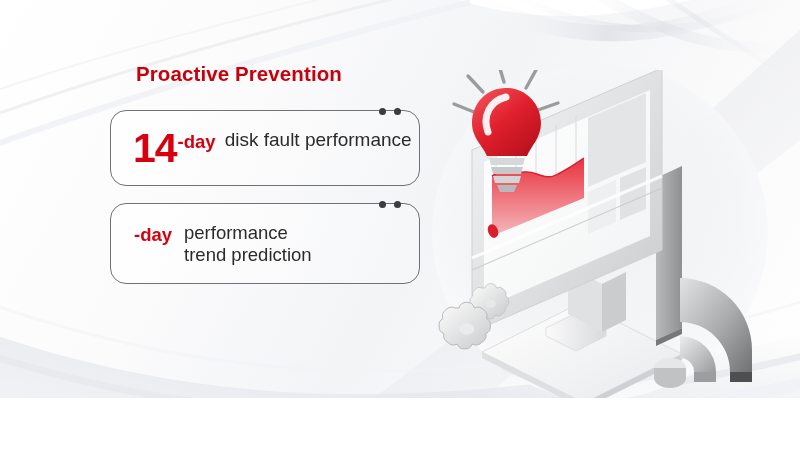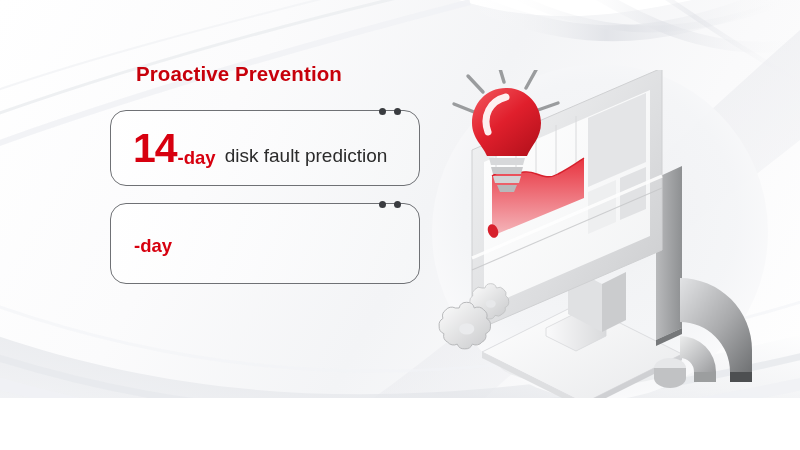--- a/index.html
+++ b/index.html
@@ -57,21 +57,21 @@
     height: 76px;
   }
   #card-2 {
     left: 110px;
     top: 203px;
     width: 310px;
     height: 81px;
   }
   .card-inner {
     display: flex;
-    align-items: flex-end;
+    align-items: flex-start;
     padding-left: 22px;
     width: 100%;
   }
   .num {
     font-size: 41px;
     font-weight: bold;
     color: #d7000f;
     line-height: 0.95;
     letter-spacing: -1px;
   }
@@ -168,29 +168,31 @@
   </svg>
 
   <div class="headline">Proactive Prevention</div>
 
   <div class="card" id="card-1">
     <span class="dot dot-a"></span>
     <span class="dot dot-b"></span>
     <div class="card-inner">
       <span class="num">14</span>
       <span class="unit">-day</span>
-      <span class="desc">disk fault prediction</span>
+      <span class="desc">disk fault performance</span>
     </div>
   </div>
 
   <div class="card" id="card-2">
     <span class="dot dot-a"></span>
     <span class="dot dot-b"></span>
     <div class="card-inner">
       <span class="unit">-day</span>
+      <span class="desc">performance
+trend prediction</span>
     </div>
   </div>
 
   <svg id="illustration" viewBox="0 0 380 340">
     <defs>
       <linearGradient id="bulbG" x1="0.15" y1="0.1" x2="0.85" y2="0.95">
         <stop offset="0%" stop-color="#ef4a52"></stop>
         <stop offset="45%" stop-color="#e01f2c"></stop>
         <stop offset="100%" stop-color="#b8121d"></stop>
       </linearGradient>

